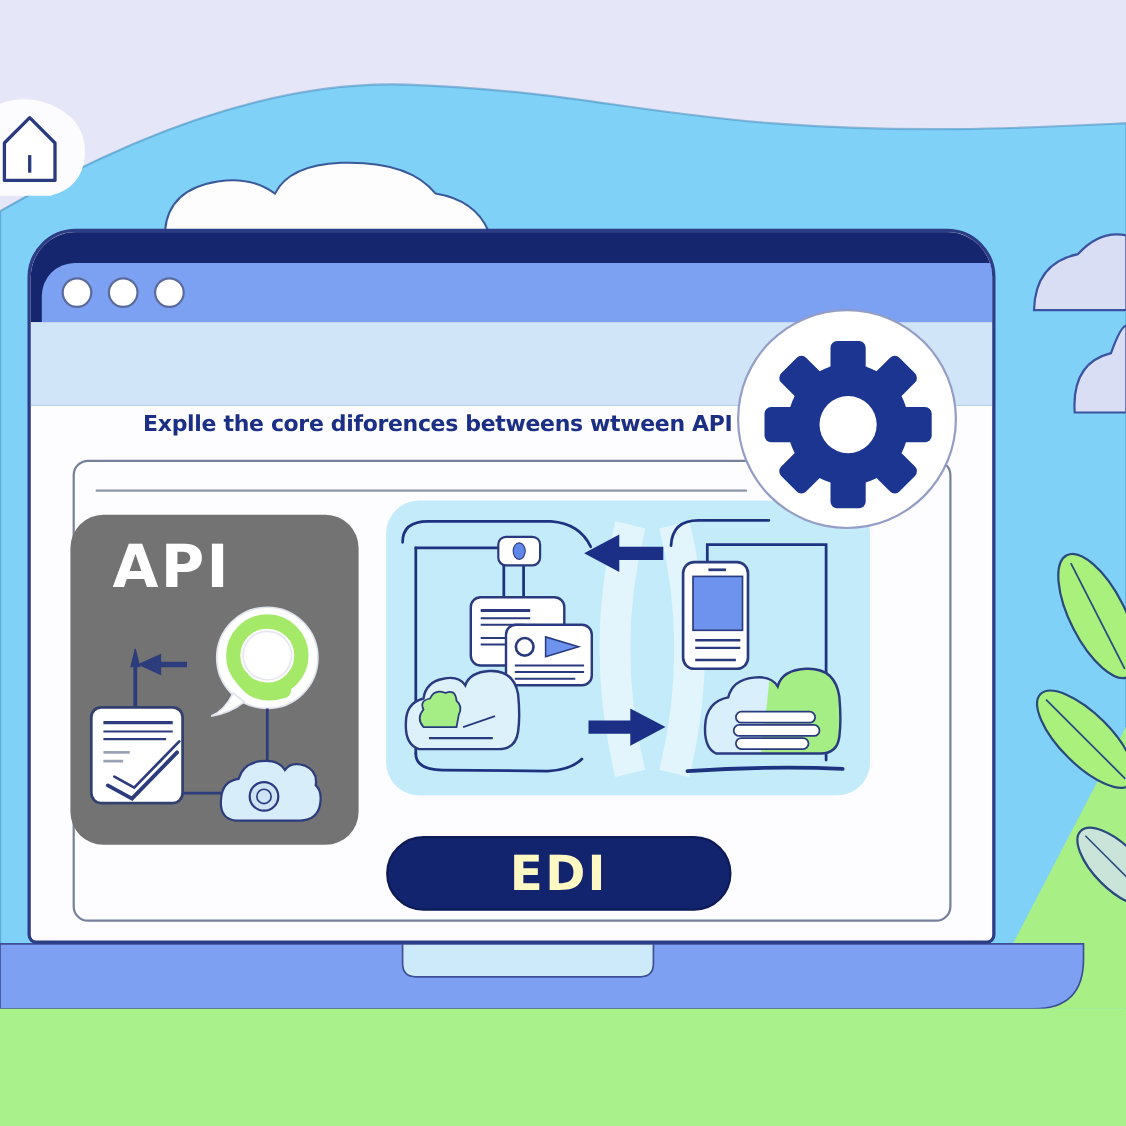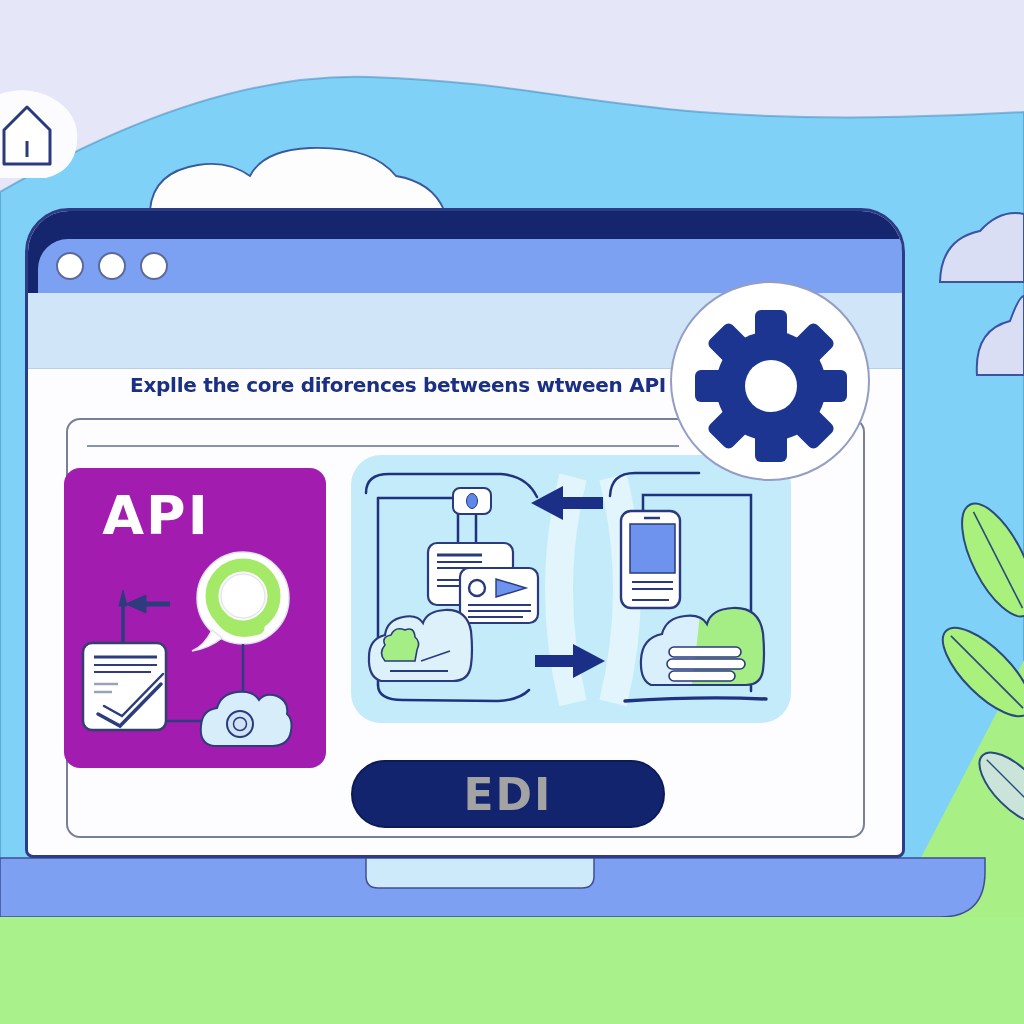--- a/index.html
+++ b/index.html
@@ -15,28 +15,28 @@
   .dot{position:absolute;top:13px;width:28px;height:28px;border-radius:50%;background:#fff;
        border:2px solid #5a6a9a;box-sizing:border-box;}
   .toolbar{position:absolute;left:0;top:82px;right:0;height:75px;background:#d0e5f8;border-bottom:1px solid #b9cfe8;}
   .gear-badge{position:absolute;left:642px;top:70px;width:200px;height:200px;border-radius:50%;
               background:#fff;border:2px solid rgba(40,60,140,.5);box-sizing:border-box;z-index:6;}
   .page-title{position:absolute;left:55px;top:162px;width:630px;text-align:center;font-weight:bold;
               font-size:20px;line-height:25px;color:#1b2f85;letter-spacing:-0.3px;z-index:3;}
   .title-rule{position:absolute;left:59px;top:234px;width:592px;height:2px;background:#8a93a8;z-index:2;}
   .inner-panel{position:absolute;left:38px;top:207px;width:799px;height:420px;border:2px solid #77809a;
                border-radius:14px;box-sizing:border-box;z-index:1;}
-  .api-card{position:absolute;left:36px;top:257px;width:262px;height:300px;background:#a21caf;
-            border-radius:16px;z-index:2;}
+  .api-card{position:absolute;left:36px;top:257px;width:262px;height:300px;background:#737373;
+            border-radius:30px;z-index:2;}
   .api-label{position:absolute;left:12px;top:16px;width:160px;text-align:center;color:#fff;
              font-weight:bold;font-size:54px;letter-spacing:2px;}
   .flow-panel{position:absolute;left:323px;top:244px;width:440px;height:268px;background:#c4ebf9;
               border-radius:30px;z-index:2;}
   .edi-button{position:absolute;left:323px;top:549px;width:314px;height:68px;background:#13246f;
-              border:2px solid #0d1a55;border-radius:36px;color:#a3a3a3;font-weight:bold;font-size:44px;
+              border:2px solid #0d1a55;border-radius:36px;color:#fef9c3;font-weight:bold;font-size:44px;
               display:flex;align-items:center;justify-content:center;box-sizing:border-box;z-index:3;
               letter-spacing:2px;cursor:pointer;}
   svg{display:block;}
   .abs{position:absolute;left:0;top:0;}
 </style>
 </head>
 <body>
 
 <div class="canvas">
 

